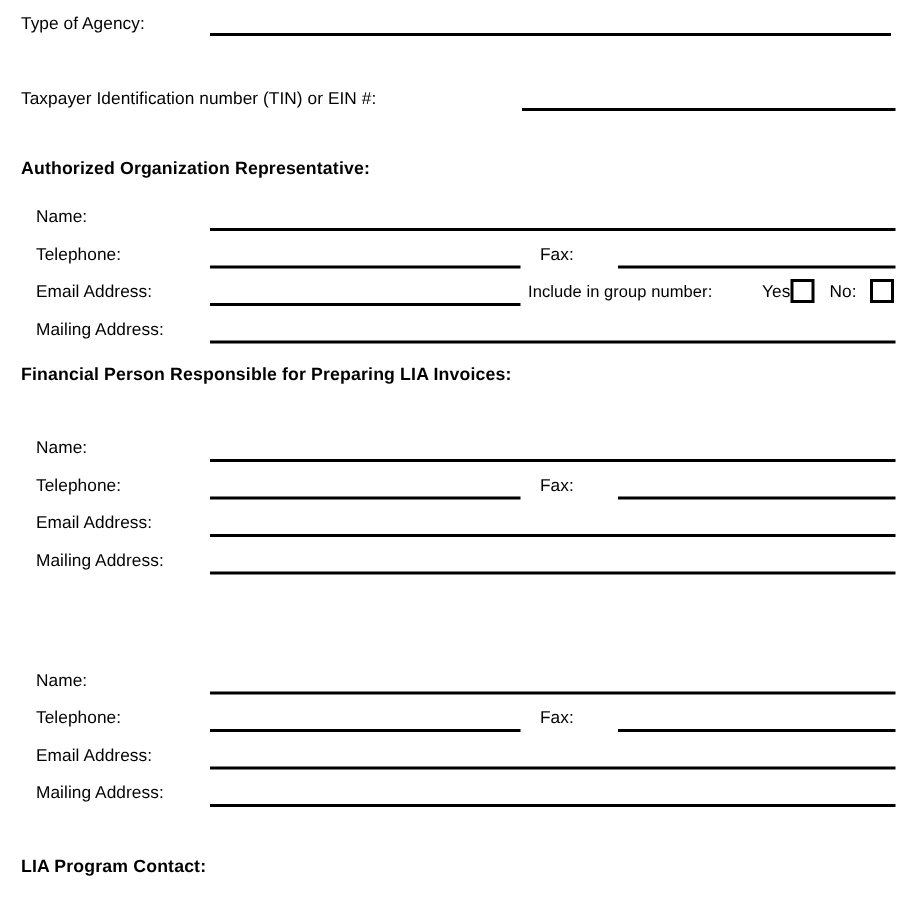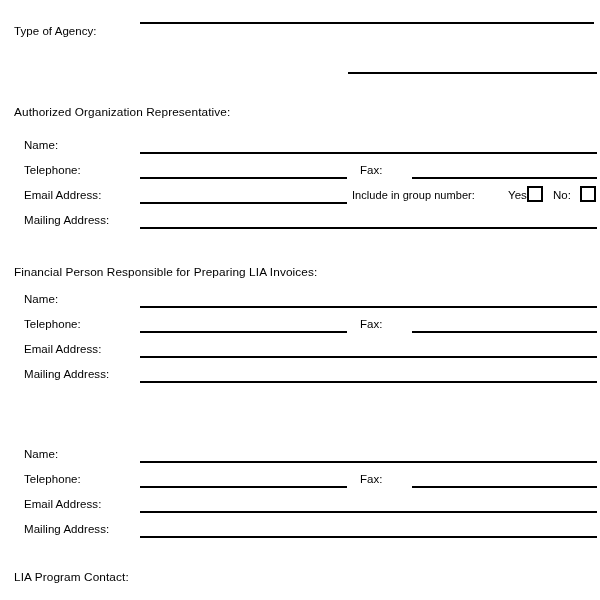--- a/index.html
+++ b/index.html
@@ -27,21 +27,21 @@
 
   
   .lbl {
     position: absolute;
     font-size: 11.5px;
     line-height: 13px;
     white-space: nowrap;
     letter-spacing: 0.05px;
   }
   .lbl.bold {
-    font-weight: normal;
+    font-weight: bold;
     font-size: 11.8px;
     letter-spacing: 0.1px;
   }
   .rule {
     position: absolute;
     height: 0;
     border-top: 2px solid #000000;
   }
   .cbox {
     position: absolute;
@@ -50,24 +50,25 @@
     border: 2px solid #000000;
     background: #ffffff;
     box-sizing: content-box;
   }
 </style>
 </head>
 <body>
 
 <div class="page">
 
-  <span class="lbl" style="left:14px; top:10px;margin-top:15px;">Type of Agency:</span>
+  <span class="lbl" style="left:14px; top:10px;">Type of Agency:</span>
   <span class="rule" style="left:140px; top:22px; width:454px;"></span>
   <span class="lbl" style="left:144px; top:10px;"></span>
 
+  <span class="lbl" style="left:14px; top:60px;">Taxpayer Identification number (TIN) or EIN #:</span>
   <span class="rule" style="left:348px; top:72px; width:249px;"></span>
   <span class="lbl" style="left:352px; top:60px;"></span>
 
   <span class="lbl bold" style="left:14px; top:106px;">Authorized Organization Representative:</span>
 
   <span class="lbl" style="left:24px; top:139px;">Name:</span>
   <span class="rule" style="left:140px; top:152px; width:457px;"></span>
   <span class="lbl" style="left:144px; top:139px;"></span>
 
   <span class="lbl" style="left:24px; top:164px;">Telephone:</span>
@@ -85,21 +86,21 @@
   <span class="lbl" style="left:352px; top:189px; font-size:11px;">Include in group number:</span>
   <span class="lbl" style="left:508px; top:189px;">Yes:</span>
   <span class="cbox" style="left:527px; top:186px;"></span>
   <span class="lbl" style="left:553px; top:189px;">No:</span>
   <span class="cbox" style="left:580px; top:186px;"></span>
 
   <span class="lbl" style="left:24px; top:214px;">Mailing Address:</span>
   <span class="rule" style="left:140px; top:227px; width:457px;"></span>
   <span class="lbl" style="left:144px; top:214px;"></span>
 
-  <span class="lbl bold" style="left:14px; top:266px;">Financial Person Responsible for Preparing LIA Invoices:</span>
+  <span class="lbl bold" style="left:14px; top:243px;">Financial Person Responsible for Preparing LIA Invoices:</span>
 
   <span class="lbl" style="left:24px; top:293px;">Name:</span>
   <span class="rule" style="left:140px; top:306px; width:457px;"></span>
   <span class="lbl" style="left:144px; top:293px;"></span>
 
   <span class="lbl" style="left:24px; top:318px;">Telephone:</span>
   <span class="rule" style="left:140px; top:331px; width:207px;"></span>
   <span class="lbl" style="left:144px; top:318px;"></span>
 
   <span class="lbl" style="left:360px; top:318px;">Fax:</span>

